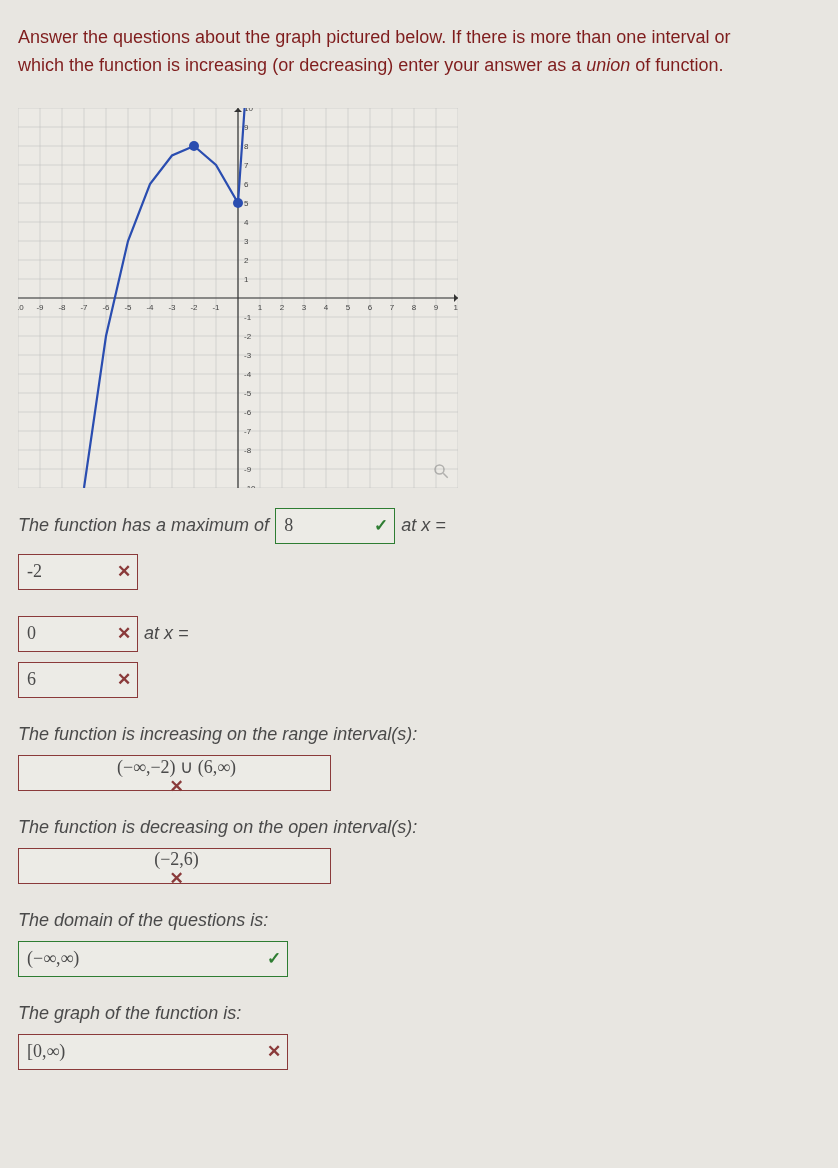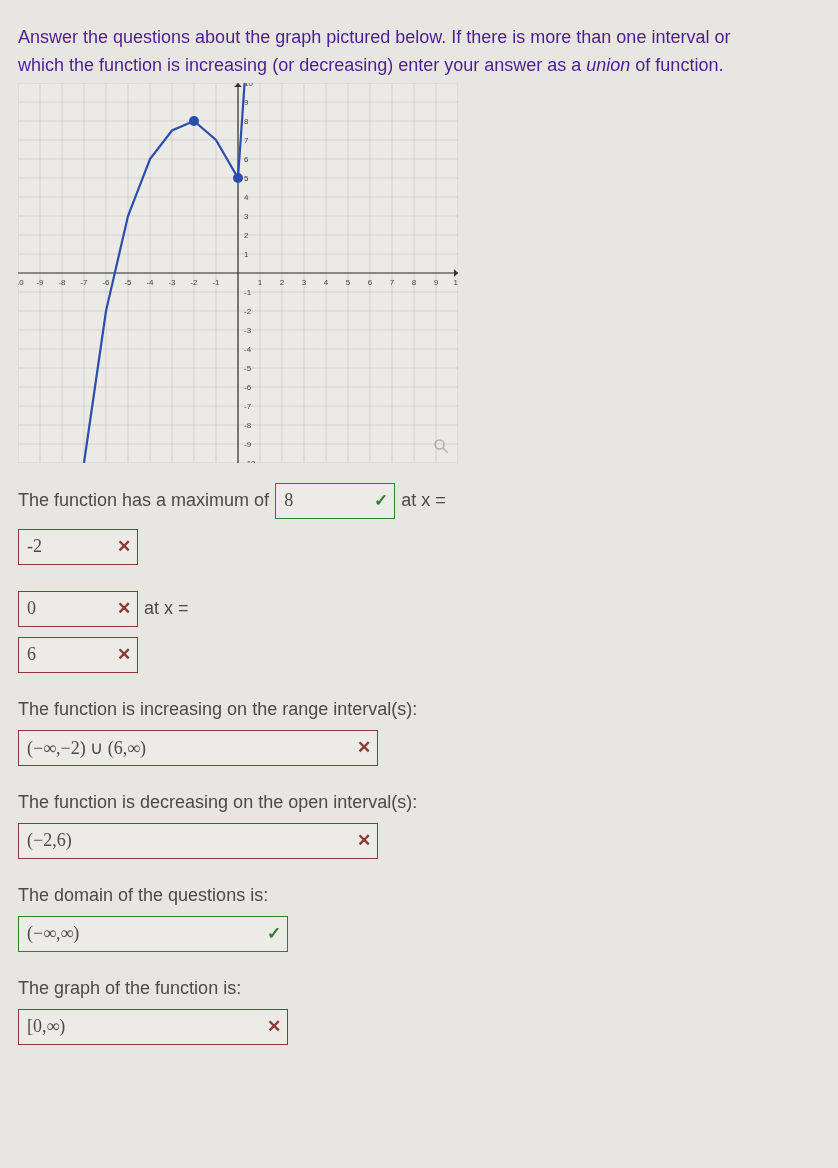--- a/index.html
+++ b/index.html
@@ -6,22 +6,22 @@
   body {
     background: #e8e6e1;
     font-family: "Segoe UI", Arial, sans-serif;
     color: #3a3a3a;
     width: 838px;
     padding: 24px 0 40px 18px;
   }
   .instructions {
     font-size: 18px;
     line-height: 1.55;
-    color: #4c1d95;
-    margin-bottom: 3px;
+    color: #7f1d1d;
+    margin-bottom: 28px;
     padding-right: 16px;
   }
   .instructions em { font-style: italic; }
   .chart-wrap {
     width: 440px;
     height: 380px;
     position: relative;
     margin-bottom: 20px;
     background: #eceae5;
   }
@@ -47,37 +47,37 @@
   .inputbox {
     display: inline-flex;
     align-items: center;
     border: 1px solid #888;
     background: #ecebe6;
     padding: 0 4px 0 8px;
     height: 36px;
     font-size: 17px;
   }
   .inputbox.small { width: 120px; }
-  .inputbox.wide { width: 360px; }
+  .inputbox.wide { width: 313px; flex-direction: column; }
   .inputbox.mid  { width: 270px; }
   .inputbox .val {
     flex: 1;
     font-family: "Times New Roman", serif;
     font-size: 18px;
   }
   .inputbox.correct { border-color: #2e7d32; }
   .inputbox.wrong   { border-color: #8a3a3a; }
   .mark {
     width: 18px; height: 18px;
     display:inline-flex; align-items:center; justify-content:center;
     font-weight: bold;
   }
   .mark.check { color:#2e7d32; }
   .mark.cross { color:#8a3a3a; }
-  .label-text { white-space: nowrap; }
+  .label-text { white-space: nowrap; font-style: italic; }
   .math { font-family: "Times New Roman", serif; }
 </style>
 </head>
 <body>
 
 <div class="instructions">
   <span>Answer the questions about the graph pictured below. If there is more than one interval or</span><br>
   <span>which the function is increasing (or decreasing) enter your answer as a </span><em>union</em><span> of function.</span>
 </div>
 

